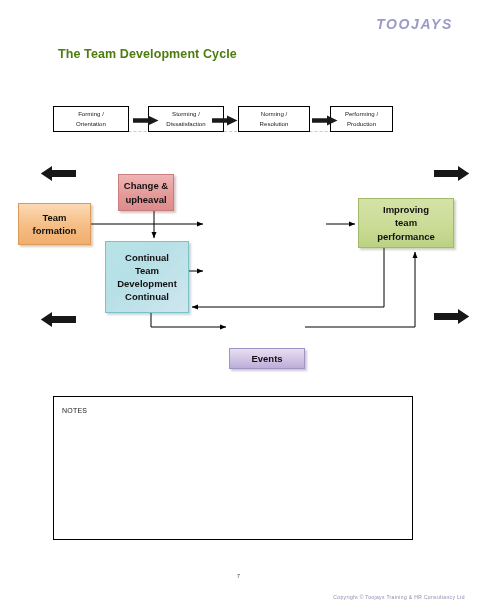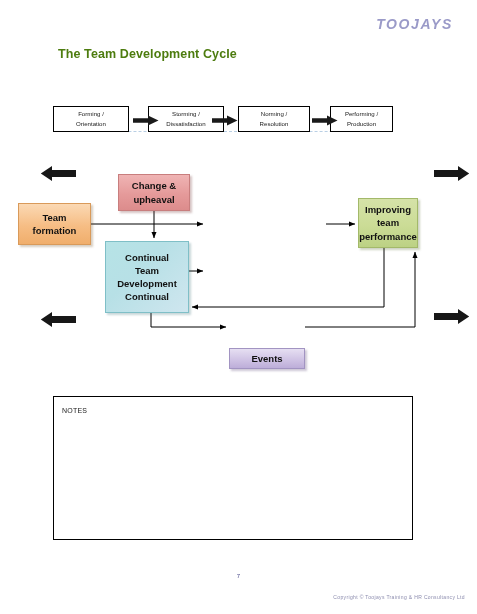--- a/index.html
+++ b/index.html
@@ -134,21 +134,21 @@
     width: 73px;
     height: 42px;
     background: linear-gradient(to bottom, #fbd9b4 0%, #f6bd84 55%, #f0ae6c 100%);
     border: 1px solid #d99a5a;
     box-shadow: 1.5px 1.5px 2px rgba(120,90,50,0.30);
   }
 
   .node-change {
     left: 118px;
     top: 174px;
-    width: 72px;
+    width: 56px;
     height: 37px;
     background: linear-gradient(to bottom, #efb4b4 0%, #e59a9a 55%, #dc8c8c 100%);
     border: 1px solid #c87e7e;
     box-shadow: 1.5px 1.5px 2px rgba(120,60,60,0.30);
   }
 
   .node-continual {
     left: 105px;
     top: 241px;
     width: 84px;
@@ -166,21 +166,21 @@
     background: linear-gradient(135deg, #9dbce4 0%, #aec9ea 45%, #cfe0f3 100%);
     border: 1px solid #7d9fce;
     box-shadow: 2px 2px 3px rgba(60,80,120,0.30);
     font-size: 9.5px;
     line-height: 1.5;
   }
 
   .node-improving {
     left: 358px;
     top: 198px;
-    width: 60px;
+    width: 96px;
     height: 50px;
     background: linear-gradient(to bottom, #d5e2a8 0%, #cbdc96 55%, #bcd184 100%);
     border: 1px solid #a3b96a;
     box-shadow: 1.5px 1.5px 2px rgba(90,110,50,0.30);
   }
 
   .node-events {
     left: 229px;
     top: 316px;
     width: 76px;

